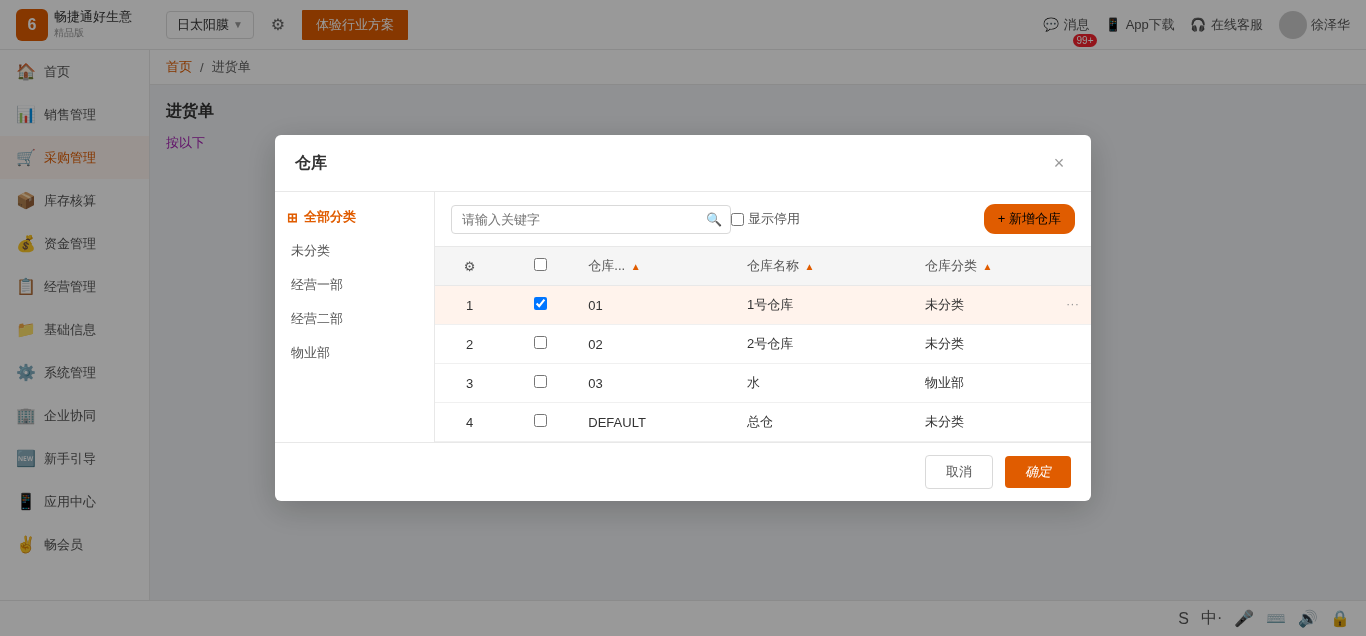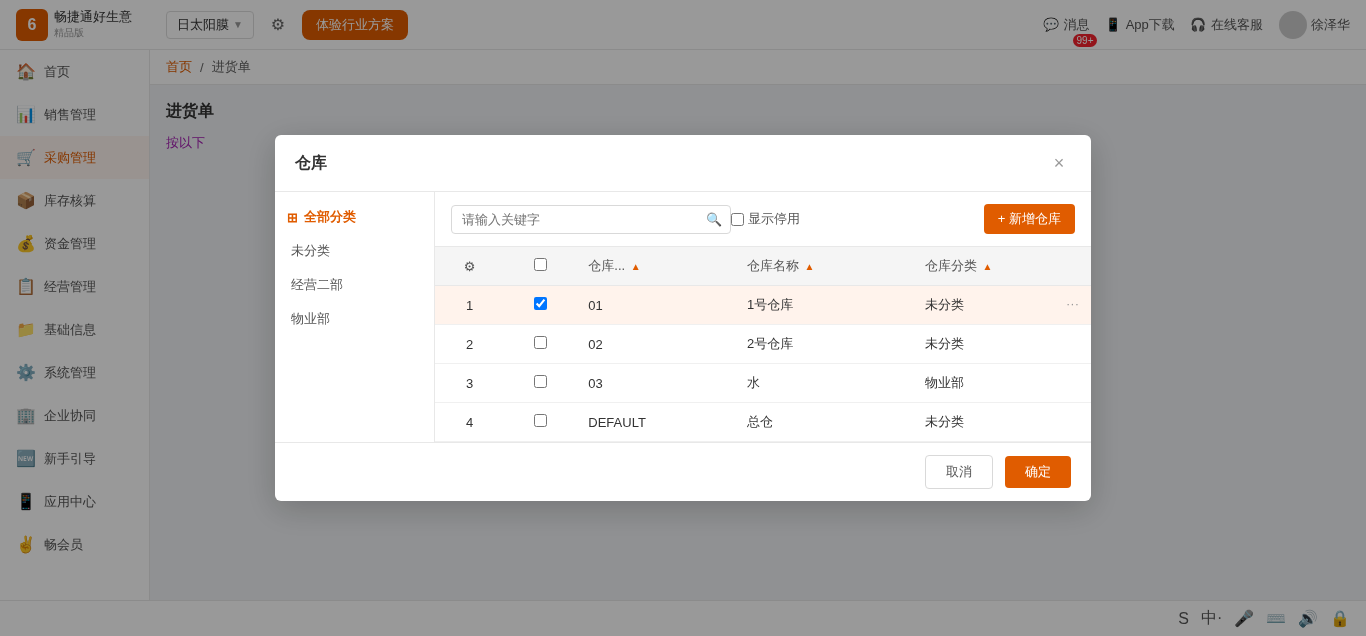--- a/index.html
+++ b/index.html
@@ -36,21 +36,21 @@
       border: 1px solid #ddd; border-radius: 4px;
       color: #333; cursor: pointer; font-size: 13px;
     }
     .topbar-store .arrow { color: #999; font-size: 10px; }
     .topbar-gear {
       width: 32px; height: 32px; display: flex; align-items: center; justify-content: center;
       color: #666; cursor: pointer; font-size: 16px; margin: 0 8px;
     }
     .topbar-btn {
       background: #e05c00; color: #fff; border: none;
-      padding: 6px 14px; border-radius: 8px; cursor: pointer; font-size: 13px;
+      padding: 6px 14px; border-radius: 1px; cursor: pointer; font-size: 13px;
     }
     .topbar-right {
       margin-left: auto;
       display: flex; align-items: center; gap: 16px;
     }
     .topbar-icon-item {
       display: flex; align-items: center; gap: 4px;
       color: #555; cursor: pointer; font-size: 13px; position: relative;
     }
     .badge {
@@ -203,22 +203,22 @@
       position: absolute; right: 8px; top: 50%;
       transform: translateY(-50%);
       color: #999; cursor: pointer;
     }
     .checkbox-label {
       display: flex; align-items: center; gap: 4px;
       color: #555; cursor: pointer;
     }
     .add-btn {
       margin-left: auto;
-      background: #e05c00; color: #ffffff; border: none;
-      padding: 6px 14px; border-radius: 4px; cursor: pointer; font-size: 13px;
+      background: #e05c00; color: #000000; border: none;
+      padding: 6px 14px; border-radius: 11px; cursor: pointer; font-size: 13px;
     }
 
     
     .table-wrap {
       flex: 1;
       overflow-y: auto;
     }
     table {
       width: 100%;
       border-collapse: collapse;
@@ -280,21 +280,21 @@
       border-top: 1px solid #e8e8e8;
       display: flex; align-items: center; justify-content: flex-end;
       gap: 12px;
     }
     .btn-cancel {
       background: #fff; color: #555; border: 1px solid #d9d9d9;
       padding: 7px 20px; border-radius: 4px; cursor: pointer; font-size: 13px;
     }
     .btn-confirm {
       background: #e05c00; color: #fff; border: none;
-      padding: 7px 20px; border-radius: 4px; cursor: pointer; font-size: 13px;
+      padding: 7px 20px; border-radius: 4px; cursor: pointer; font-size: 13px; font-style: italic;
     }
 
     
     .bottom-bar {
       position: fixed; bottom: 0; left: 0; right: 0;
       height: 36px;
       background: #fff;
       border-top: 1px solid #e8e8e8;
       display: flex; align-items: center; justify-content: flex-end;
       padding: 0 16px; gap: 12px; z-index: 50;
@@ -421,20 +421,21 @@
     </div>
 
     <div class="modal-body">
 
       <div class="category-panel">
         <div class="category-header">
           <span>⊞</span>
           <span>全部分类</span>
         </div>
         <div class="category-item">未分类</div>
+        <div class="category-item">经营一部</div>
         <div class="category-item">经营二部</div>
         <div class="category-item">物业部</div>
         <div class="category-collapse">«</div>
       </div>
 
       <div class="main-panel">
 
         <div class="search-bar">
           <div class="search-input-wrap">
             <input type="text" placeholder="请输入关键字" style="">

